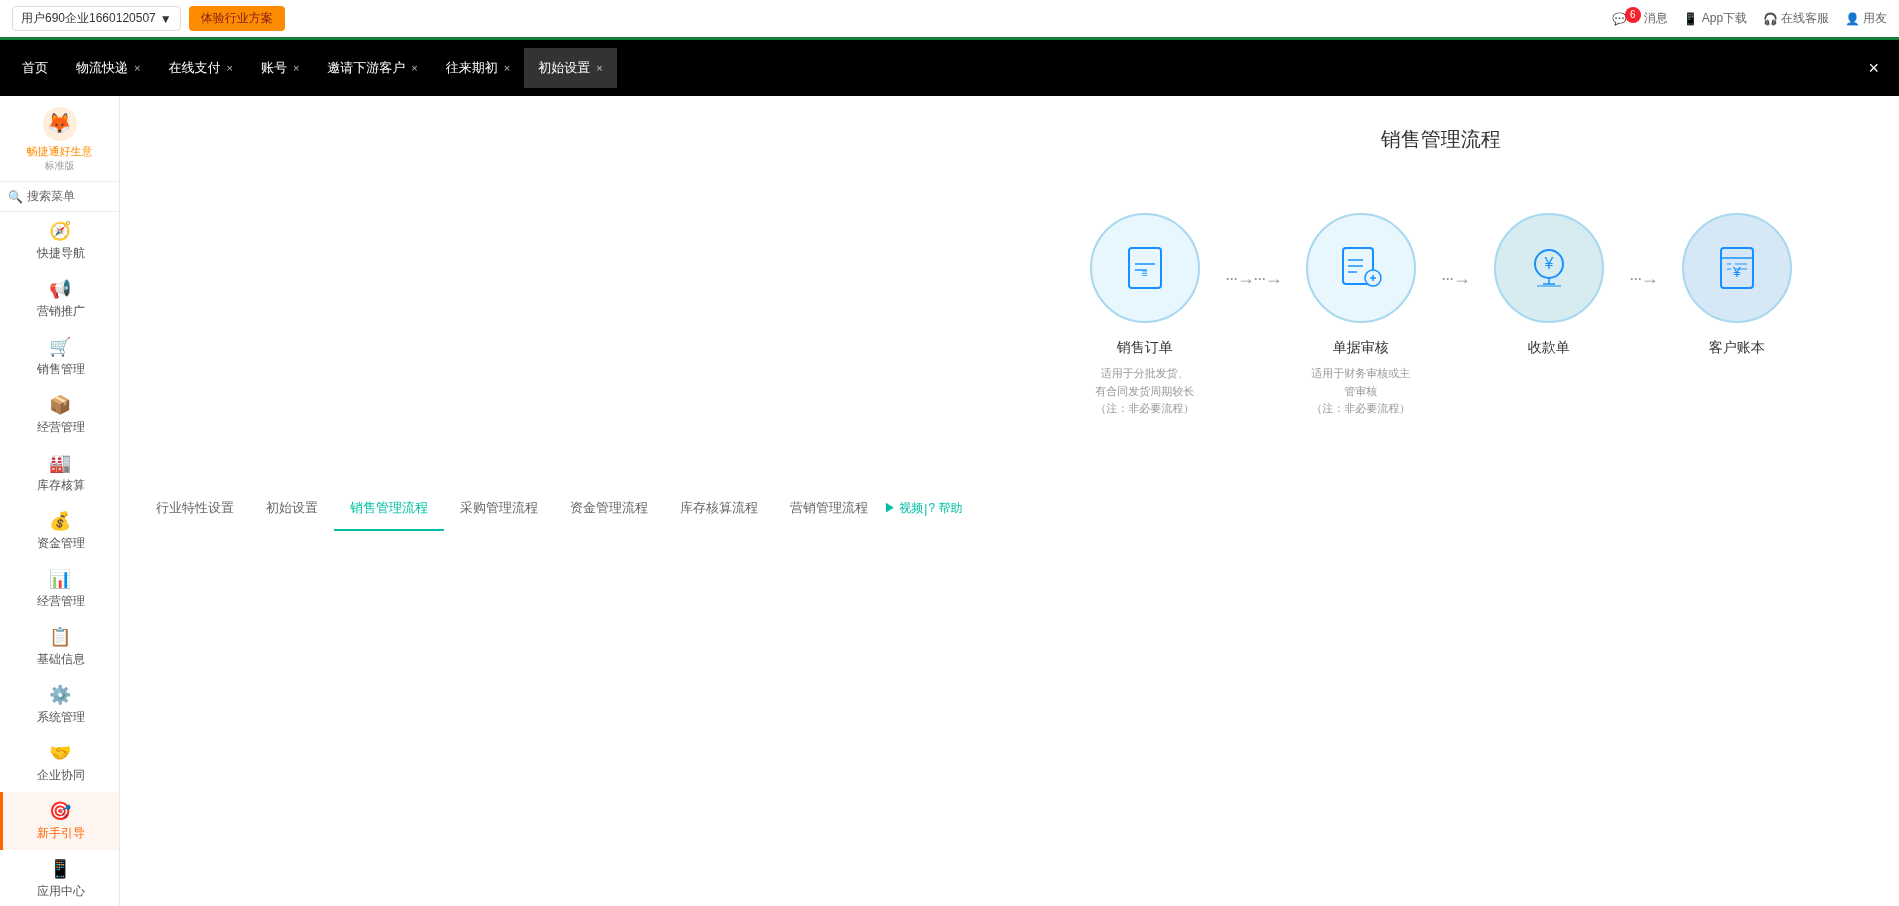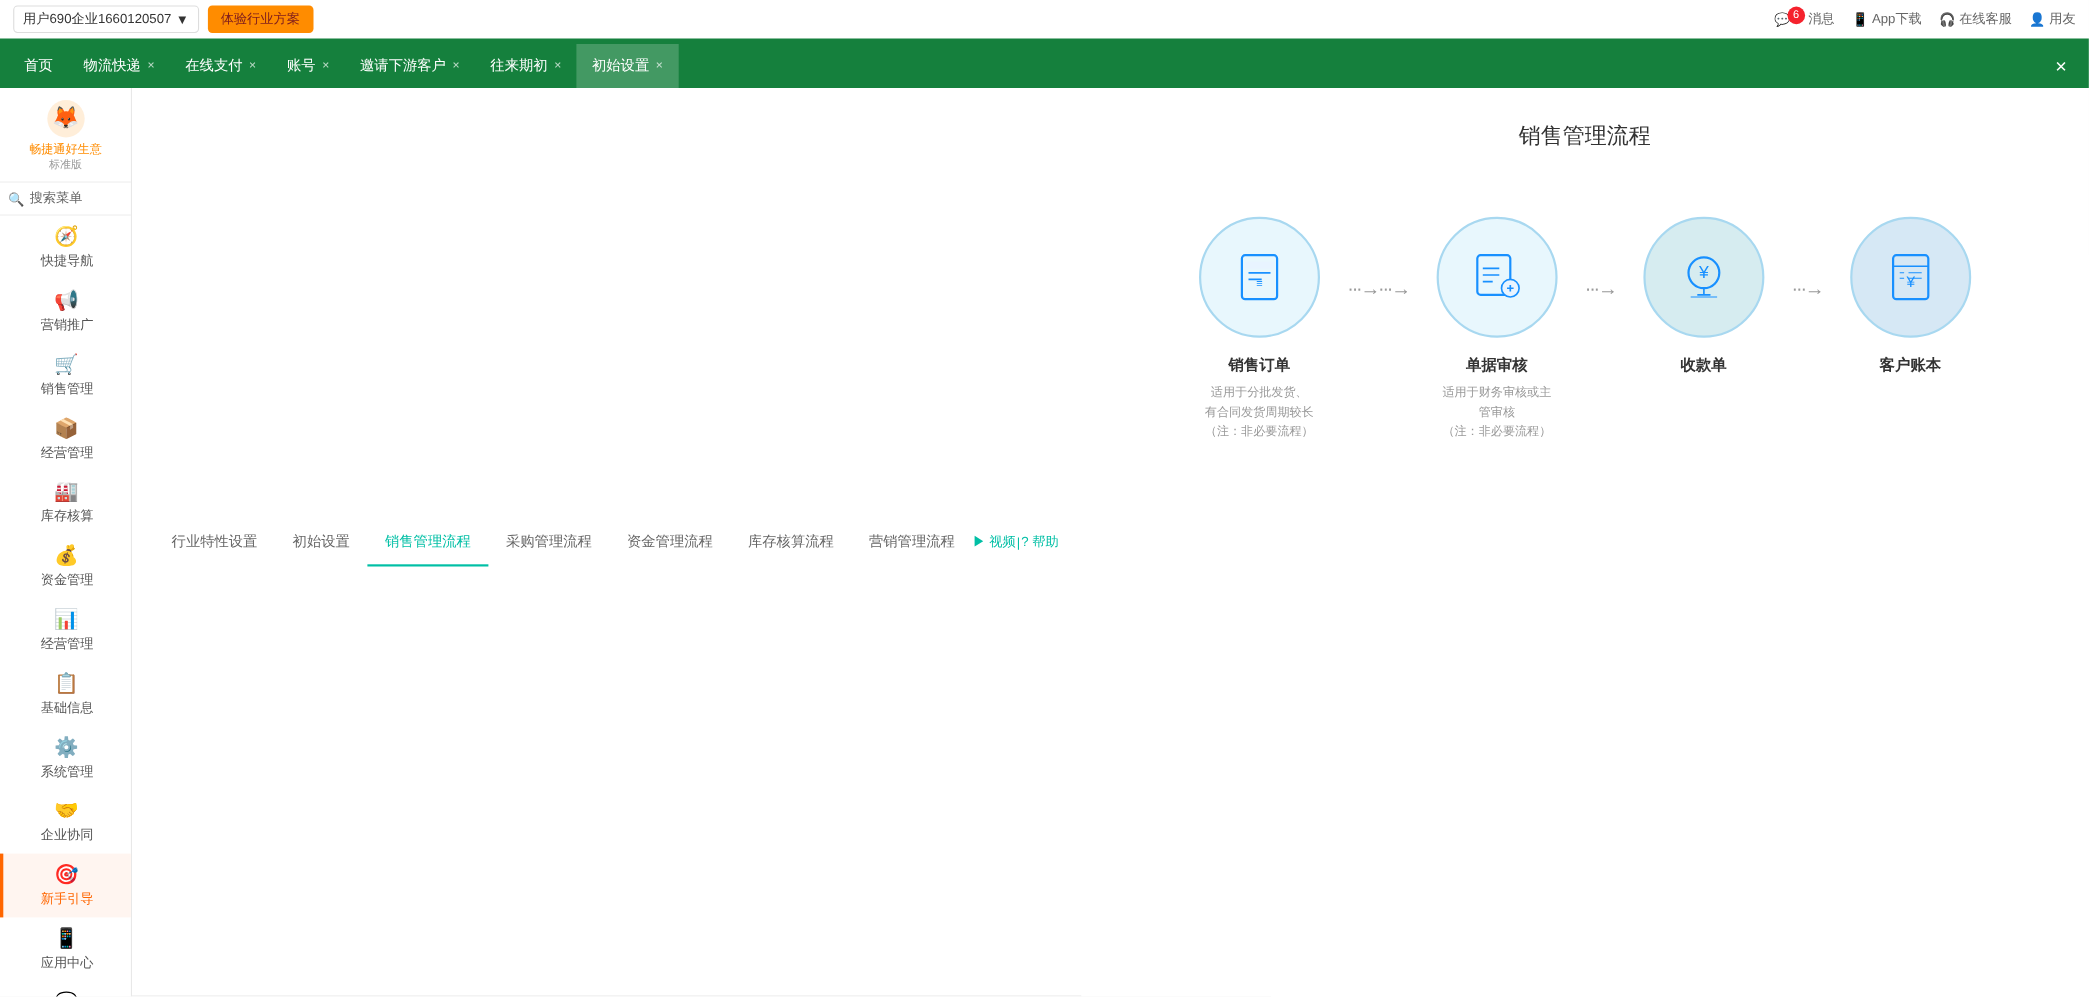--- a/index.html
+++ b/index.html
@@ -6,21 +6,21 @@
     body { font-family: "Microsoft YaHei", "PingFang SC", sans-serif; font-size: 13px; background: #f5f5f5; color: #333; height: 906px; overflow: hidden; }
 
     
     .header {
       display: flex;
       align-items: center;
       justify-content: space-between;
       background: #fff;
       height: 40px;
       padding: 0 12px;
-      border-bottom: 5px solid #15803d;
+      border-bottom: 3px solid #15803d;
     }
     .header-left { display: flex; align-items: center; gap: 8px; }
     .header-user-select {
       display: flex;
       align-items: center;
       border: 1px solid #ddd;
       border-radius: 4px;
       padding: 3px 8px;
       font-size: 12px;
       gap: 4px;
@@ -49,22 +49,22 @@
       justify-content: center;
       margin-left: -6px;
       margin-top: -8px;
       vertical-align: top;
     }
 
     
     .nav-tabs {
       display: flex;
       align-items: center;
-      background: #15803d;
-      height: 40px;
+      background: #000000;
+      height: 56px;
       padding: 0 8px;
     }
     .nav-tab {
       display: flex;
       align-items: center;
       padding: 0 14px;
       height: 40px;
       color: #fff;
       font-size: 13px;
       cursor: pointer;
@@ -210,21 +210,21 @@
       margin-bottom: 16px;
     }
     .step-circle svg {
       width: 52px;
       height: 52px;
     }
     .step-name {
       font-size: 14px;
       color: #333;
       margin-bottom: 8px;
-      font-weight: 700;
+      font-weight: 400;
     }
     .step-desc {
       font-size: 11px;
       color: #999;
       text-align: center;
       line-height: 1.6;
     }
   </style>
 </head>
 <body>

